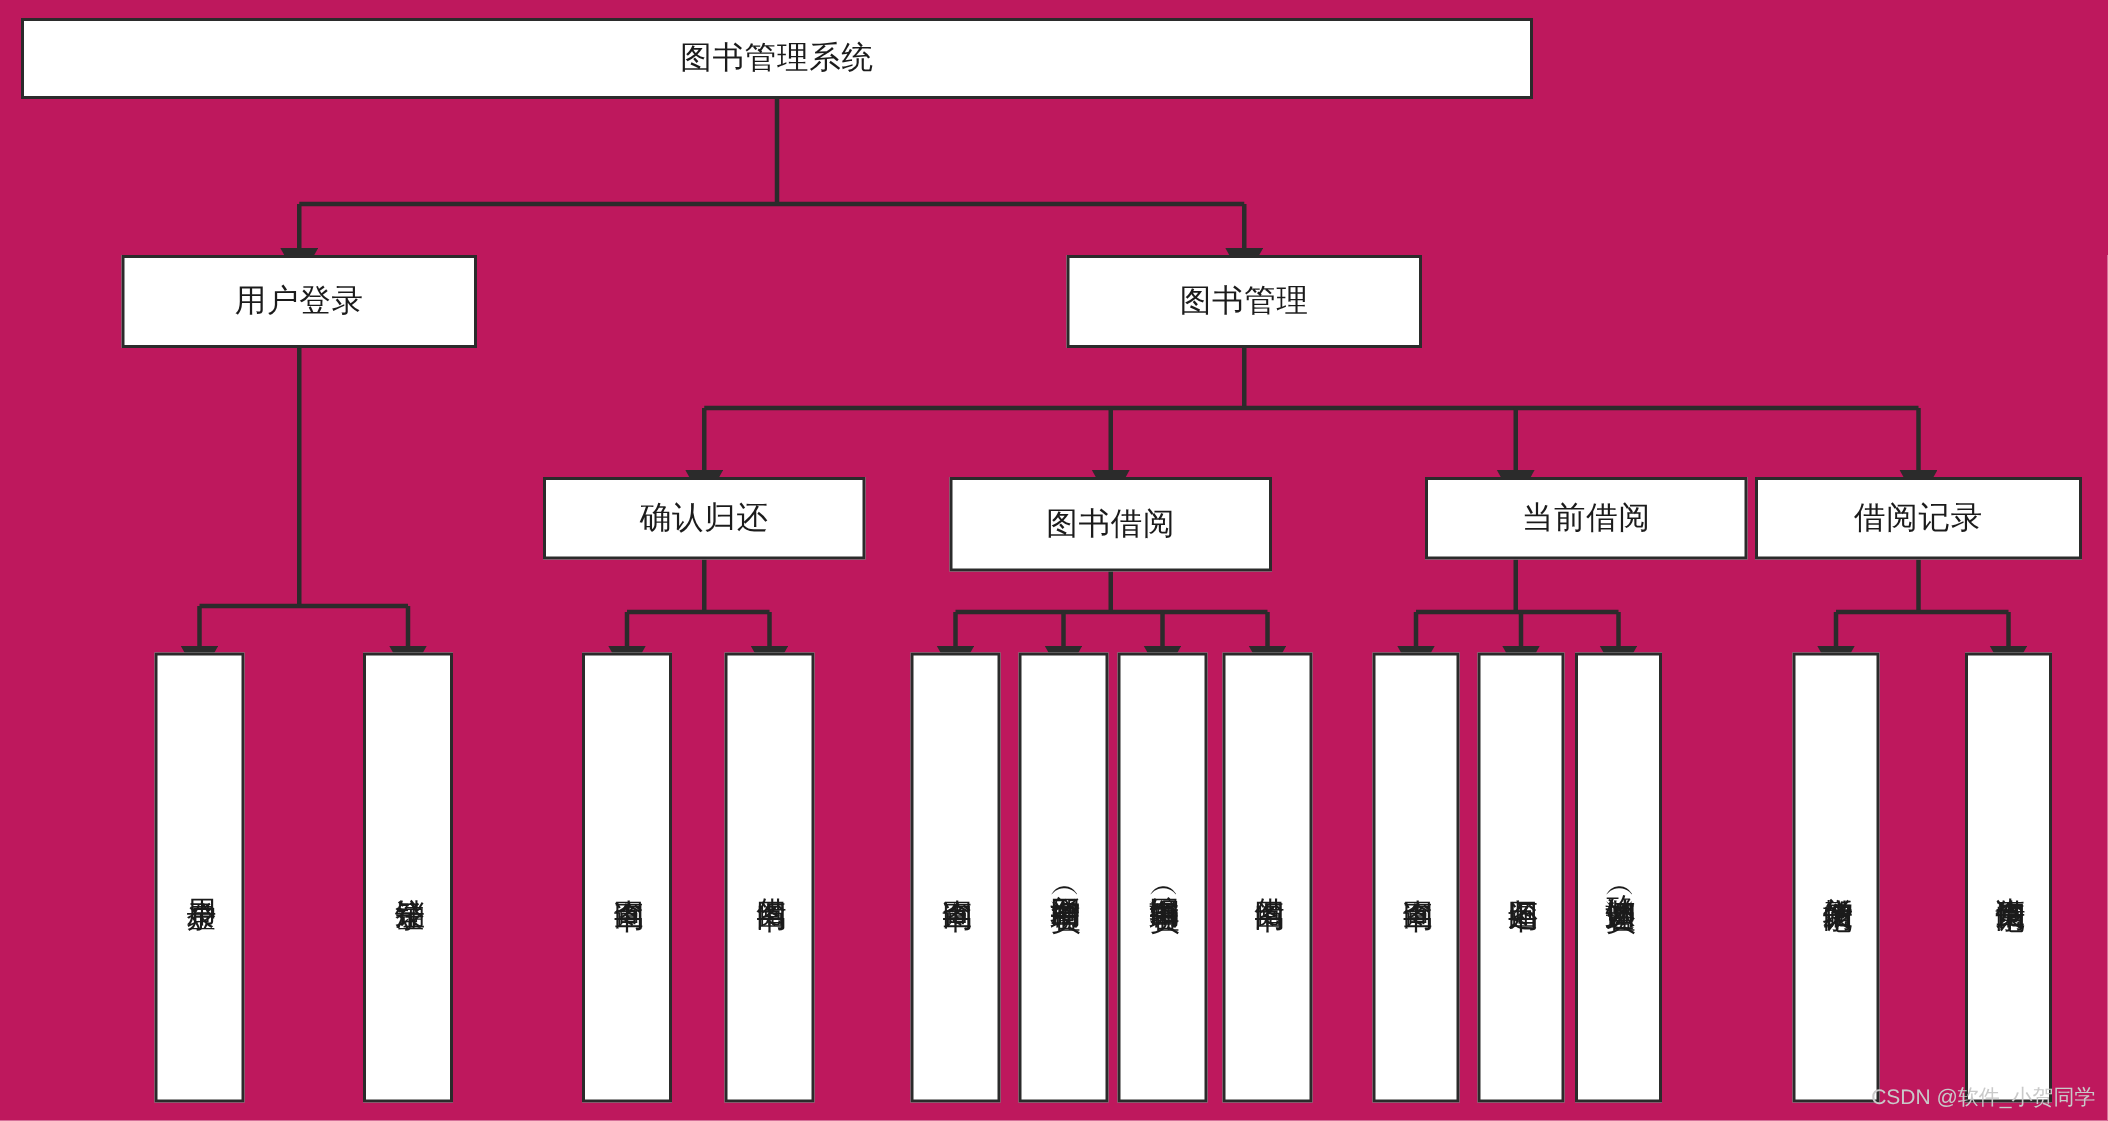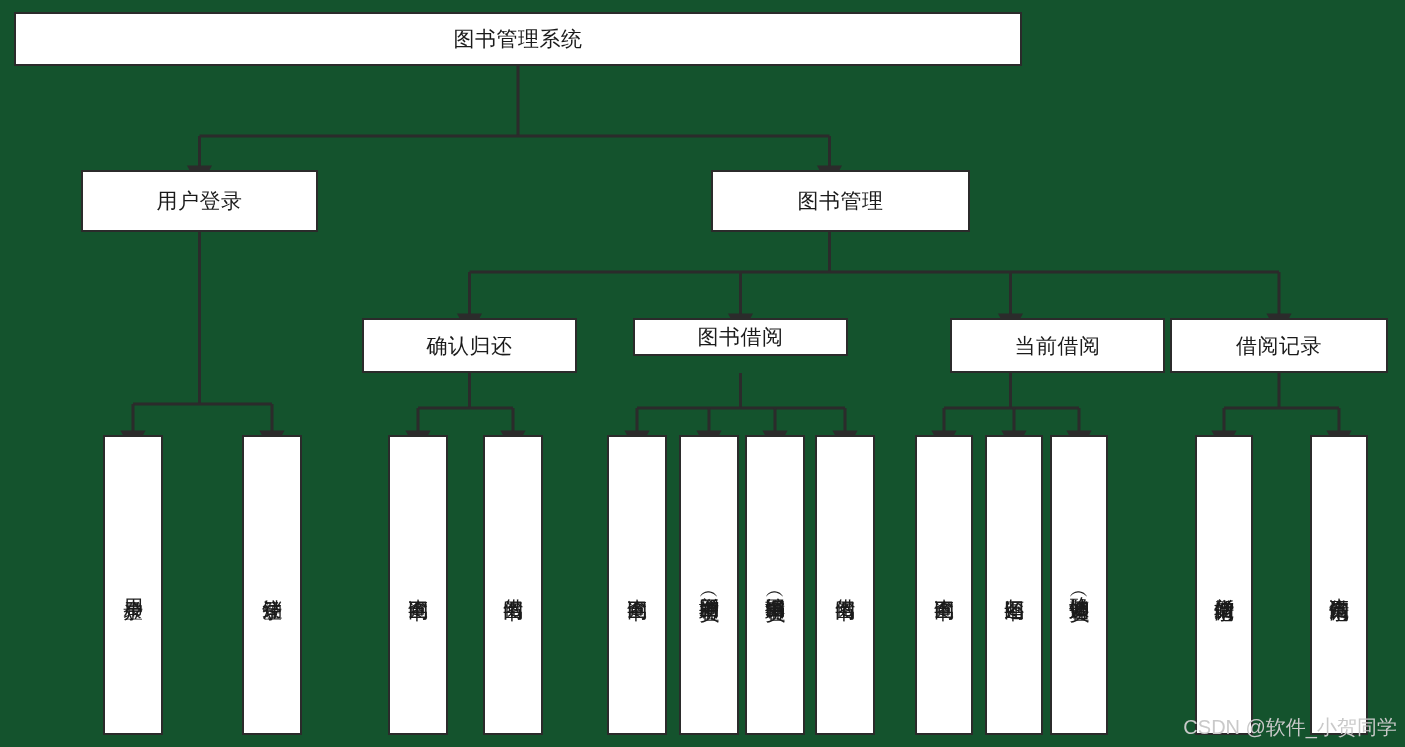--- a/index.html
+++ b/index.html
@@ -10,21 +10,21 @@
   body {
     width: 1405px;
     height: 747px;
     font-family: "Liberation Sans", "DejaVu Sans", sans-serif;
     overflow: hidden;
   }
   #diagram-root {
     position: relative;
     width: 1405px;
     height: 747px;
-    background: #14532d;
+    background: #be185d;
   }
   #diagram-svg {
     position: absolute;
     left: 0;
     top: 0;
     width: 1405px;
     height: 747px;
   }
   .node-box {
     position: absolute;
@@ -49,21 +49,21 @@
     writing-mode: vertical-rl;
     text-orientation: upright;
     line-height: 1.18;
     letter-spacing: 1px;
     white-space: nowrap;
   }
   #watermark {
     position: absolute;
     right: 8px;
     bottom: 6px;
-    font-size: 20px;
+    font-size: 14px;
     color: #c9c9c9;
     white-space: nowrap;
     pointer-events: none;
   }
 </style>
 </head>
 <body>
 
 <div id="diagram-root">
 
@@ -110,27 +110,27 @@
       </g>
   </svg>
 
   <div id="nodes-layer">
       <div class="node-box" style="left: 14px; top: 12px; width: 1008px; height: 54px;">
         <span class="node-label-h">图书管理系统</span>
       </div>
       <div class="node-box" style="left: 81px; top: 170px; width: 237px; height: 62px;">
         <span class="node-label-h">用户登录</span>
       </div>
-      <div class="node-box" style="left: 711px; top: 170px; width: 259px; height: 62px;">
+      <div class="node-box" style="left: 711px; top: 170px; width: 237px; height: 62px;">
         <span class="node-label-h">图书管理</span>
       </div>
       <div class="node-box" style="left: 362px; top: 318px; width: 215px; height: 55px;">
         <span class="node-label-h">确认归还</span>
       </div>
-      <div class="node-box" style="left: 633px; top: 318px; width: 215px; height: 38px; align-items: center;">
+      <div class="node-box" style="left: 633px; top: 318px; width: 215px; height: 63px; align-items: center;">
         <span class="node-label-h">图书借阅</span>
       </div>
       <div class="node-box" style="left: 950px; top: 318px; width: 215px; height: 55px;">
         <span class="node-label-h">当前借阅</span>
       </div>
       <div class="node-box" style="left: 1170px; top: 318px; width: 218px; height: 55px; justify-content: center;">
         <span class="node-label-h">借阅记录</span>
       </div>
       <div class="node-box" style="left: 103px; top: 435px; width: 60px; height: 300px;">
         <span class="node-label-v">用户登录</span>

